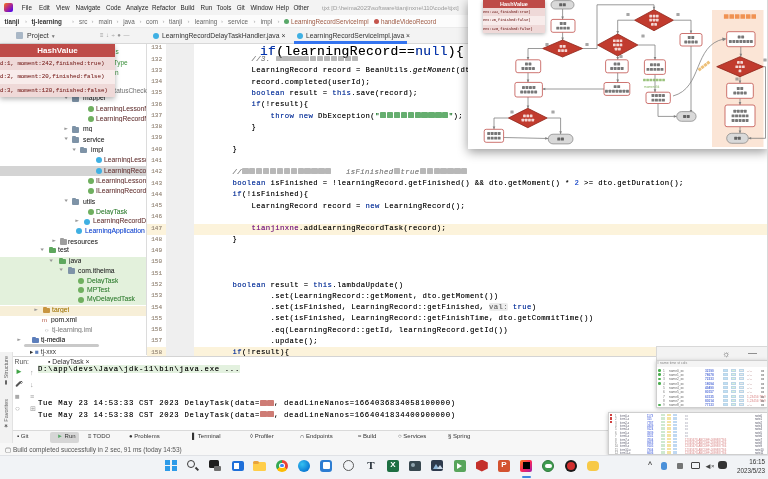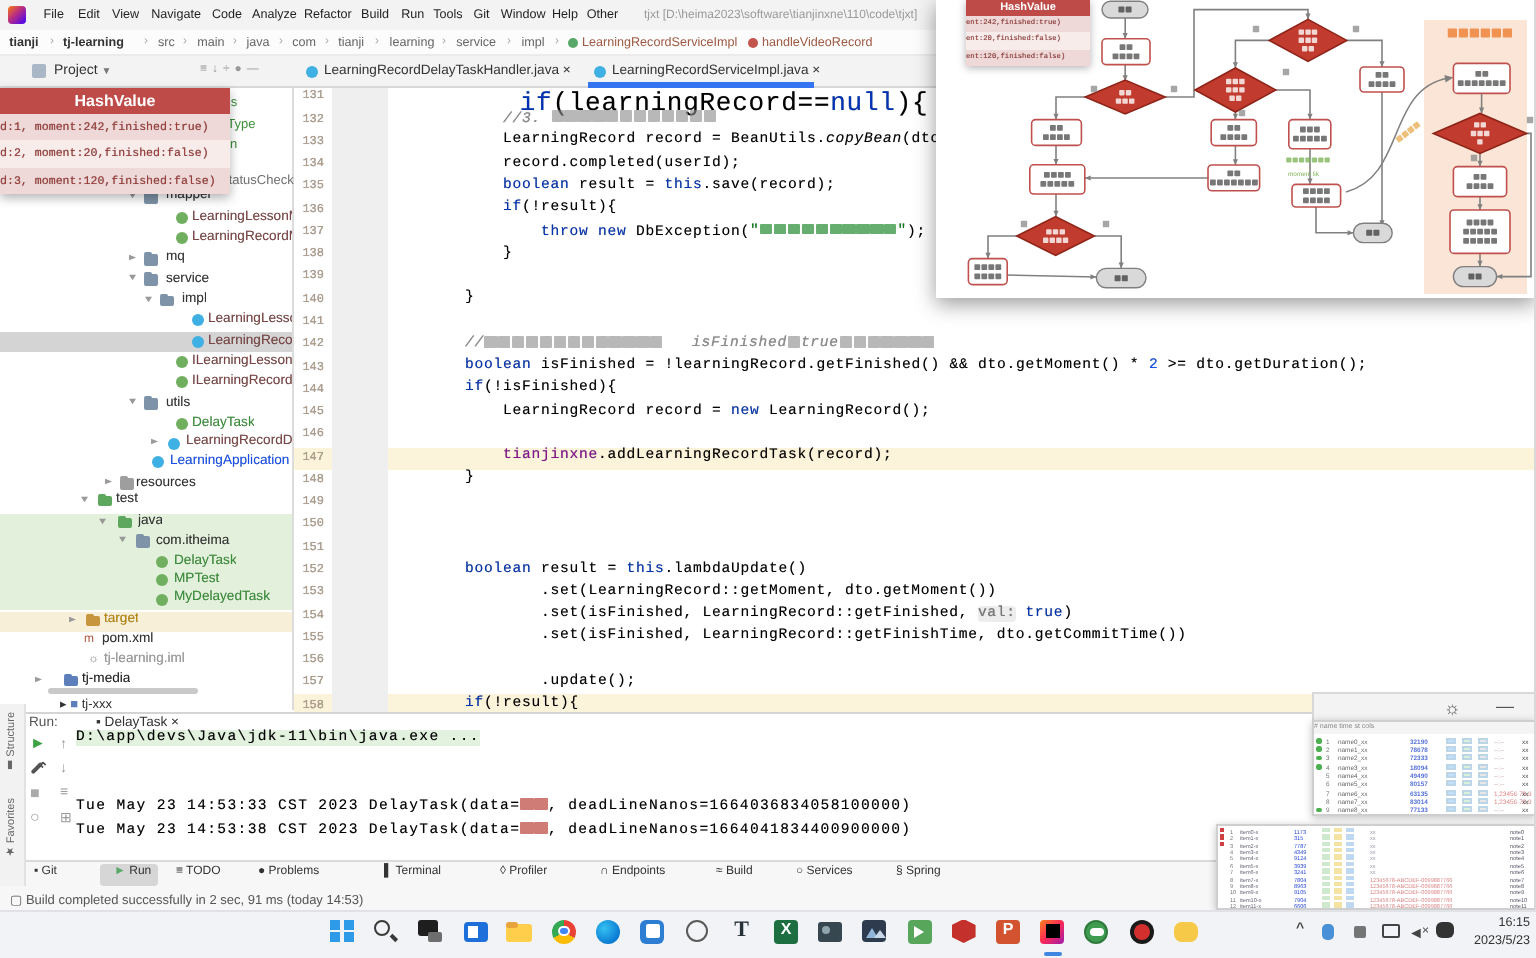--- a/index.html
+++ b/index.html
@@ -152,21 +152,21 @@
 <div class="a" style="left:30px;top:348px;font-size:6.5px;color:#333">▸ <span style="color:#5C7EBB">■</span> tj-xxx</div>
 <div class="a" style="left:147px;top:44px;width:621px;height:312px;background:#fff"></div>
 <div class="a" style="left:147px;top:223.6px;width:621px;height:11.3px;background:#FCF3DB"></div>
 <div class="a" style="left:147px;top:347.3px;width:621px;height:9px;background:#FCF3DB"></div>
 <div class="a" style="left:166px;top:44px;width:28px;height:312px;background:#EFEFEF"></div>
 <div class="a mono" style="left:148px;top:44.300000000000004px;width:14px;text-align:right;font-size:6px;color:#AF9E8C">131</div>
 <div class="a mono ed" style="left:194.5px;top:43.900000000000006px;font-size:13px;color:#000">        <span class="k">if</span>(learningRecord==<span class="k">null</span>){</div>
 <div class="a mono" style="left:148px;top:55.57px;width:14px;text-align:right;font-size:6px;color:#AF9E8C">132</div>
 <div class="a mono ed" style="left:194.5px;top:55.17px;font-size:7.3px;color:#000">            <span class="cm">//3. <s></s><s></s><s></s><s></s><s></s><s></s><s></s><s></s><s></s><s></s><s></s><s></s></span></div>
 <div class="a mono" style="left:148px;top:66.84px;width:14px;text-align:right;font-size:6px;color:#AF9E8C">133</div>
-<div class="a mono ed" style="left:194.5px;top:66.44000000000001px;font-size:7.3px;color:#000">            LearningRecord record = BeanUtils.<i>copyBean</i>(dto, LearningRecord.<span class="k">class</span>);</div>
+<div class="a mono ed" style="left:194.5px;top:66.44000000000001px;font-size:7.3px;color:#000">            LearningRecord record = BeanUtils.<i>getMoment</i>(dto, LearningRecord.<span class="k">class</span>);</div>
 <div class="a mono" style="left:148px;top:78.11px;width:14px;text-align:right;font-size:6px;color:#AF9E8C">134</div>
 <div class="a mono ed" style="left:194.5px;top:77.71000000000001px;font-size:7.3px;color:#000">            record.completed(userId);</div>
 <div class="a mono" style="left:148px;top:89.38px;width:14px;text-align:right;font-size:6px;color:#AF9E8C">135</div>
 <div class="a mono ed" style="left:194.5px;top:88.98px;font-size:7.3px;color:#000">            <span class="k">boolean</span> result = <span class="k">this</span>.save(record);</div>
 <div class="a mono" style="left:148px;top:100.64999999999999px;width:14px;text-align:right;font-size:6px;color:#AF9E8C">136</div>
 <div class="a mono ed" style="left:194.5px;top:100.25px;font-size:7.3px;color:#000">            <span class="k">if</span>(!result){</div>
 <div class="a mono" style="left:148px;top:111.92px;width:14px;text-align:right;font-size:6px;color:#AF9E8C">137</div>
 <div class="a mono ed" style="left:194.5px;top:111.52000000000001px;font-size:7.3px;color:#000">                <span class="k">throw new</span> DbException(<span class="st">"<s></s><s></s><s></s><s></s><s></s><s></s><s></s><s></s><s></s><s></s>"</span>);</div>
 <div class="a mono" style="left:148px;top:123.19px;width:14px;text-align:right;font-size:6px;color:#AF9E8C">138</div>
 <div class="a mono ed" style="left:194.5px;top:122.79px;font-size:7.3px;color:#000">            }</div>
@@ -192,20 +192,21 @@
 <div class="a mono" style="left:148px;top:269.7px;width:14px;text-align:right;font-size:6px;color:#AF9E8C">151</div>
 <div class="a mono" style="left:148px;top:280.97px;width:14px;text-align:right;font-size:6px;color:#AF9E8C">152</div>
 <div class="a mono ed" style="left:194.5px;top:280.57px;font-size:7.3px;color:#000">        <span class="k">boolean</span> result = <span class="k">this</span>.lambdaUpdate()</div>
 <div class="a mono" style="left:148px;top:292.24px;width:14px;text-align:right;font-size:6px;color:#AF9E8C">153</div>
 <div class="a mono ed" style="left:194.5px;top:291.84px;font-size:7.3px;color:#000">                .set(LearningRecord::getMoment, dto.getMoment())</div>
 <div class="a mono" style="left:148px;top:303.51px;width:14px;text-align:right;font-size:6px;color:#AF9E8C">154</div>
 <div class="a mono ed" style="left:194.5px;top:303.10999999999996px;font-size:7.3px;color:#000">                .set(isFinished, LearningRecord::getFinished, <span style="background:#EDEDED;color:#777;border-radius:2px">val:</span> <span class="k">true</span>)</div>
 <div class="a mono" style="left:148px;top:314.78000000000003px;width:14px;text-align:right;font-size:6px;color:#AF9E8C">155</div>
 <div class="a mono ed" style="left:194.5px;top:314.38px;font-size:7.3px;color:#000">                .set(isFinished, LearningRecord::getFinishTime, dto.getCommitTime())</div>
 <div class="a mono" style="left:148px;top:326.05px;width:14px;text-align:right;font-size:6px;color:#AF9E8C">156</div>
+<div class="a mono ed" style="left:194.5px;top:325.65px;font-size:7.3px;color:#000">                .eq(LearningRecord::getId, learningRecord.getId())</div>
 <div class="a mono" style="left:148px;top:337.32px;width:14px;text-align:right;font-size:6px;color:#AF9E8C">157</div>
 <div class="a mono ed" style="left:194.5px;top:336.91999999999996px;font-size:7.3px;color:#000">                .update();</div>
 <div class="a mono" style="left:148px;top:348.59px;width:14px;text-align:right;font-size:6px;color:#AF9E8C">158</div>
 <div class="a mono ed" style="left:194.5px;top:348.18999999999994px;font-size:7.3px;color:#000">        <span class="k">if</span>(!result){</div>
 <div class="a" style="left:0;top:355.5px;width:768px;height:87px;background:#fff;border-top:1px solid #D4D4D4"></div>
 <div class="a" style="left:0;top:352px;width:13px;height:91px;background:#F2F2F2;border-right:1px solid #E2E2E2;z-index:3"></div>
 <div class="a" style="left:2.5px;top:356px;font-size:5.5px;color:#666;writing-mode:vertical-rl;transform:rotate(180deg);z-index:4">▮ Structure</div>
 <div class="a" style="left:2.5px;top:399px;font-size:5.5px;color:#666;writing-mode:vertical-rl;transform:rotate(180deg);z-index:4">★ Favorites</div>
 <div class="a" style="left:14.5px;top:357.5px;font-size:6.8px;color:#555">Run:</div>
 <div class="a" style="left:44px;top:365.5px;width:58px;height:1.5px;background:#A9C7E8"></div>

